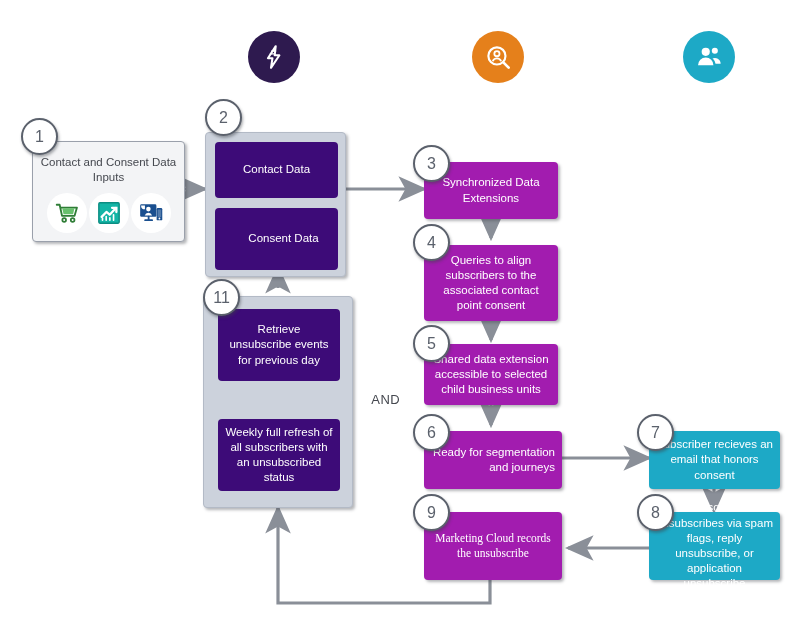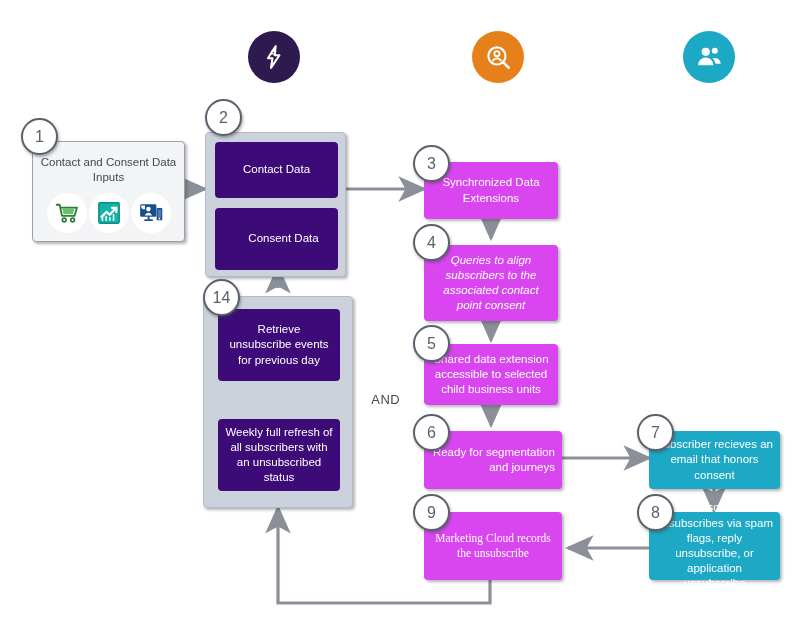--- a/index.html
+++ b/index.html
@@ -46,21 +46,21 @@
     align-items: center;
     justify-content: center;
     text-align: center;
     border-radius: 4px;
     color: #ffffff;
     font-size: 11.5px;
     line-height: 1.32;
     padding: 4px 7px;
     box-shadow: 2px 2px 3px rgba(60,64,72,0.38);
   }
-  .node.orange { background: #d946ef; }
+  .node.orange { background: #a21caf; }
   .node.teal   { background: #1da9c6; }
   .node.purple { background: #3d0b78; }
   .node.plain {
     background: #f3f4f6;
     color: #45484f;
     border: 1px solid #9aa0ab;
     flex-direction: column;
     justify-content: flex-start;
     padding-top: 13px;
   }
@@ -222,21 +222,21 @@
 
   <div class="group" style="left:205px; top:132px; width:141px; height:145px;">
     <div class="node purple" style="left:9px; top:9px; width:123px; height:56px;">Contact Data</div>
     <div class="node purple" style="left:9px; top:75px; width:123px; height:62px;padding-left:21px;">Consent Data</div>
   </div>
   <div class="badge" style="left:205px; top:99px;">2</div>
 
   <div class="node orange" style="left:424px; top:162px; width:134px; height:57px;">Synchronized Data Extensions</div>
   <div class="badge" style="left:413px; top:145px;">3</div>
 
-  <div class="node orange" style="left:424px; top:245px; width:134px; height:76px;font-style:italic;">Queries to align subscribers to the associated contact point consent</div>
+  <div class="node orange" style="left:424px; top:245px; width:134px; height:76px;">Queries to align subscribers to the associated contact point consent</div>
   <div class="badge" style="left:413px; top:224px;">4</div>
 
   <div class="node orange" style="left:424px; top:344px; width:134px; height:61px;">Shared data extension accessible to selected child business units</div>
   <div class="badge" style="left:413px; top:325px;">5</div>
 
   <div class="node orange" style="left:424px; top:431px; width:138px; height:58px;text-align:right;">Ready for segmentation and journeys</div>
   <div class="badge" style="left:413px; top:414px;">6</div>
 
   <div class="node teal" style="left:649px; top:431px; width:131px; height:58px;">Subscriber recieves an email that honors consent</div>
   <div class="badge" style="left:637px; top:414px;">7</div>
@@ -245,15 +245,15 @@
   <div class="badge" style="left:637px; top:494px;">8</div>
 
   <div class="node orange" style="left:424px; top:512px; width:138px; height:68px;font-family:Liberation Serif, serif;">Marketing Cloud records the unsubscribe</div>
   <div class="badge" style="left:413px; top:494px;">9</div>
 
   <div class="group" style="left:203px; top:296px; width:150px; height:212px;padding-left:48px;">
     <div class="node purple" style="left:14px; top:12px; width:122px; height:72px;">Retrieve unsubscribe events for previous day</div>
     <div class="and-label" style="top:95px;">AND</div>
     <div class="node purple" style="left:14px; top:122px; width:122px; height:72px;">Weekly full refresh of all subscribers with an unsubscribed status</div>
   </div>
-  <div class="badge" style="left:203px; top:279px;">14</div>
+  <div class="badge" style="left:203px; top:279px;">11</div>
 
 </div>
 
 </body></html>

